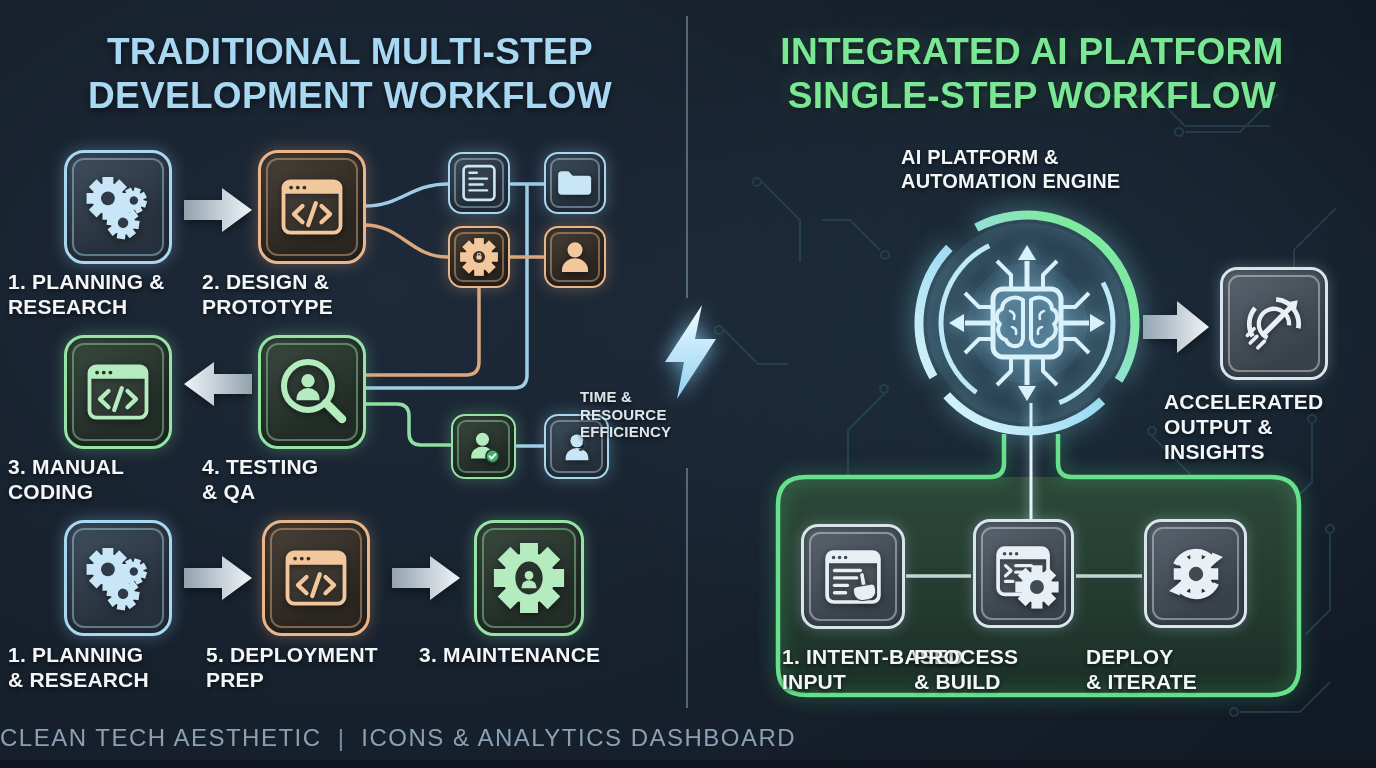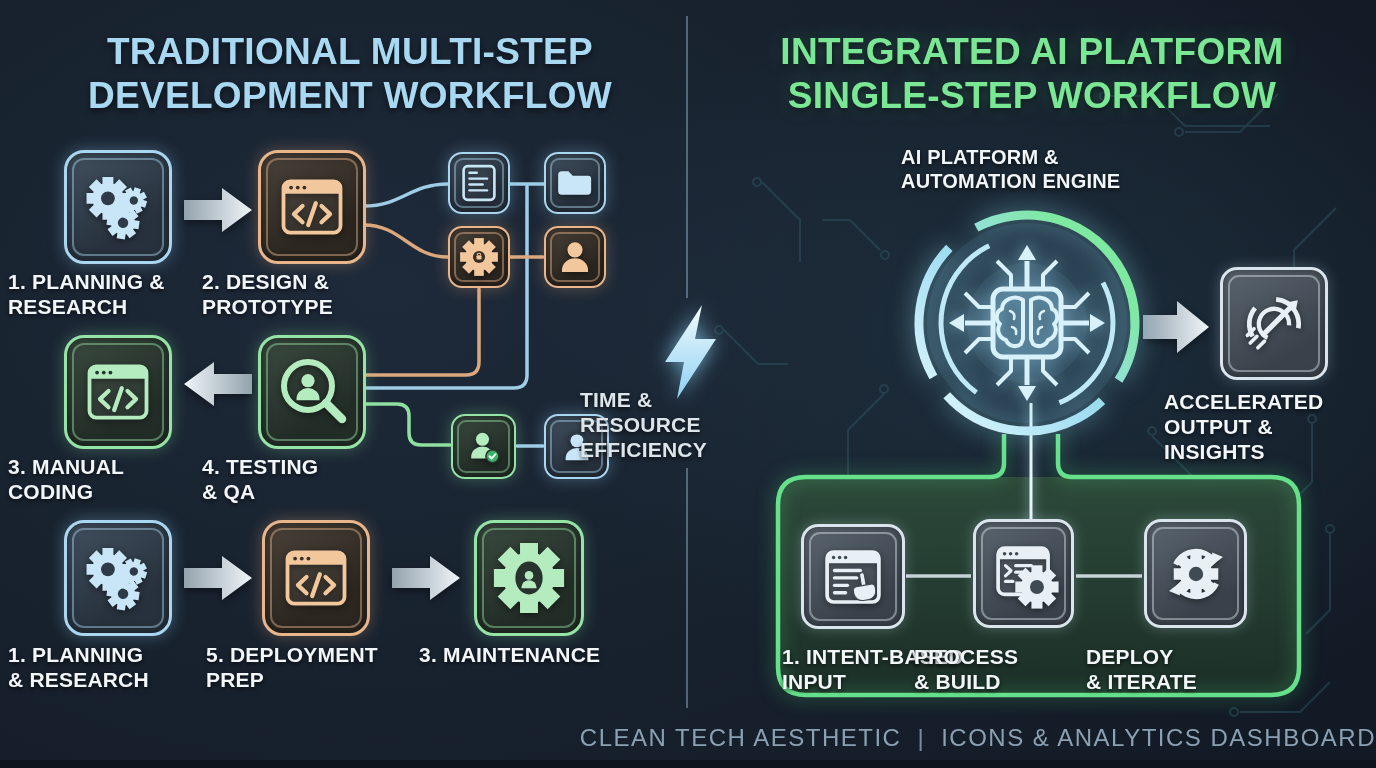--- a/index.html
+++ b/index.html
@@ -35,22 +35,22 @@
   .lbl{position:absolute;z-index:3;width:220px;text-align:left;white-space:pre-line;
     color:#f3f6f8;font-weight:700;font-size:21px;line-height:1.18;letter-spacing:.2px;
     text-shadow:0 2px 4px rgba(0,0,0,.65);}
   .title{position:absolute;z-index:3;text-align:center;white-space:pre-line;
     font-weight:700;font-size:37px;line-height:1.2;letter-spacing:.3px;
     text-shadow:0 3px 6px rgba(0,0,0,.55);}
   #left-title{left:40px;top:30px;width:620px;color:#a8d8f2;}
   #right-title{left:732px;top:30px;width:600px;color:#79e794;
     text-shadow:0 3px 6px rgba(0,0,0,.5),0 0 18px rgba(110,230,150,.25);}
   #engine-label{left:901px;top:146px;width:260px;font-size:20px;}
-  #efficiency-label{left:580px;top:388px;width:220px;font-size:21px;color:#dde5ea;}
-  #footer{position:absolute;z-index:3;left:0;top:724px;width:1376px;text-align:right;
+  #efficiency-label{left:580px;top:388px;width:220px;font-size:15px;color:#dde5ea;}
+  #footer{position:absolute;z-index:3;left:0;top:724px;width:1376px;text-align:left;
     color:#8ba1b3;font-size:24px;font-weight:400;letter-spacing:1.5px;}
   #footer .sep{opacity:.85;padding:0 16px;font-weight:300;}
   .icon{filter:drop-shadow(0 2px 3px rgba(0,0,0,.45));}
 </style>
 </head>
 <body>
 
 <div id="stage">
 
   <svg width="0" height="0" style="position:absolute" aria-hidden="true">

